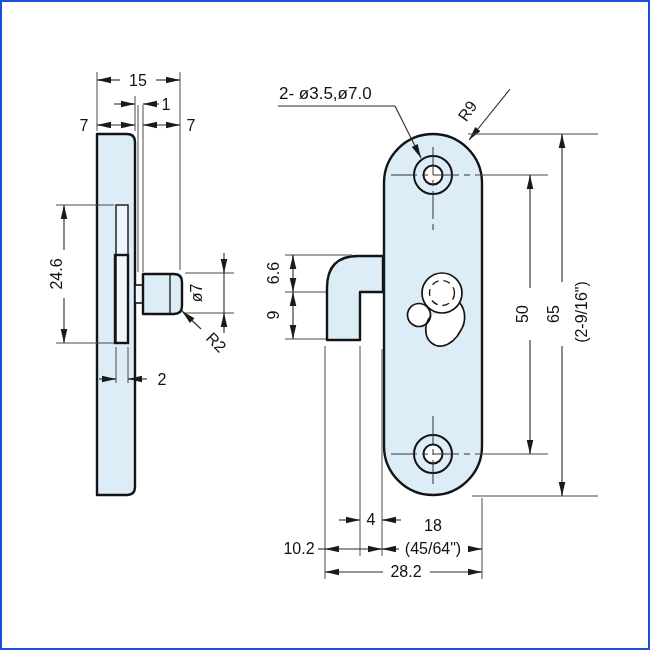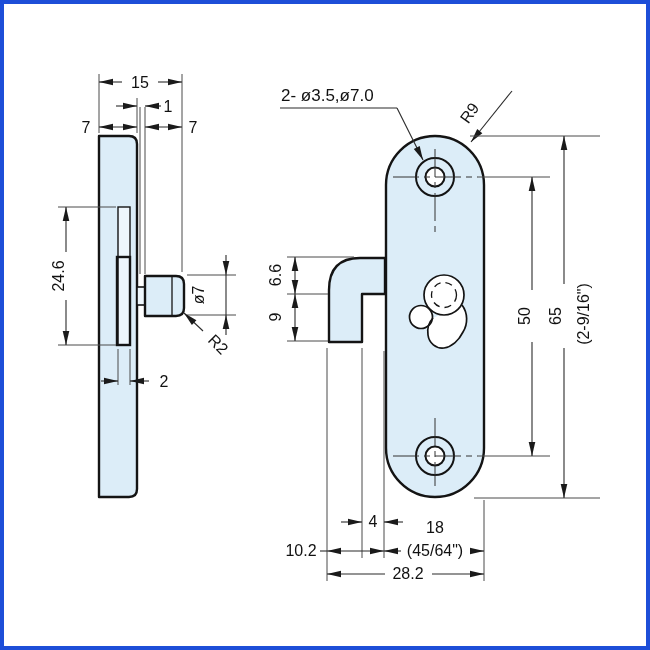--- a/index.html
+++ b/index.html
@@ -1,17 +1,17 @@
 <!DOCTYPE html>
 <html><head>
 <meta charset="utf-8">
 <style>
   html,body{margin:0;padding:0;background:#ffffff;}
   .page{width:650px;height:650px;position:relative;background:#ffffff;
-        border:4px solid #1d4ed8;box-sizing:border-box;
+        border:2px solid #1d4ed8;box-sizing:border-box;
         font-family:"Liberation Sans", sans-serif;}
   svg{display:block;}
   text{fill:#111;font-family:"Liberation Sans", sans-serif;}
   .dim-text{font-size:16px;}
   .label-text{font-size:17px;}
   .part{fill:#dcedf8;stroke:#141414;stroke-width:2.4;stroke-linejoin:round;}
   .part-thin{fill:#eef6fc;stroke:#141414;stroke-width:1.4;}
   .part-thick{fill:none;stroke:#141414;stroke-width:2.4;}
   .cut{fill:#ffffff;stroke:none;}
   .cut-line{fill:none;stroke:#141414;stroke-width:1.7;}

